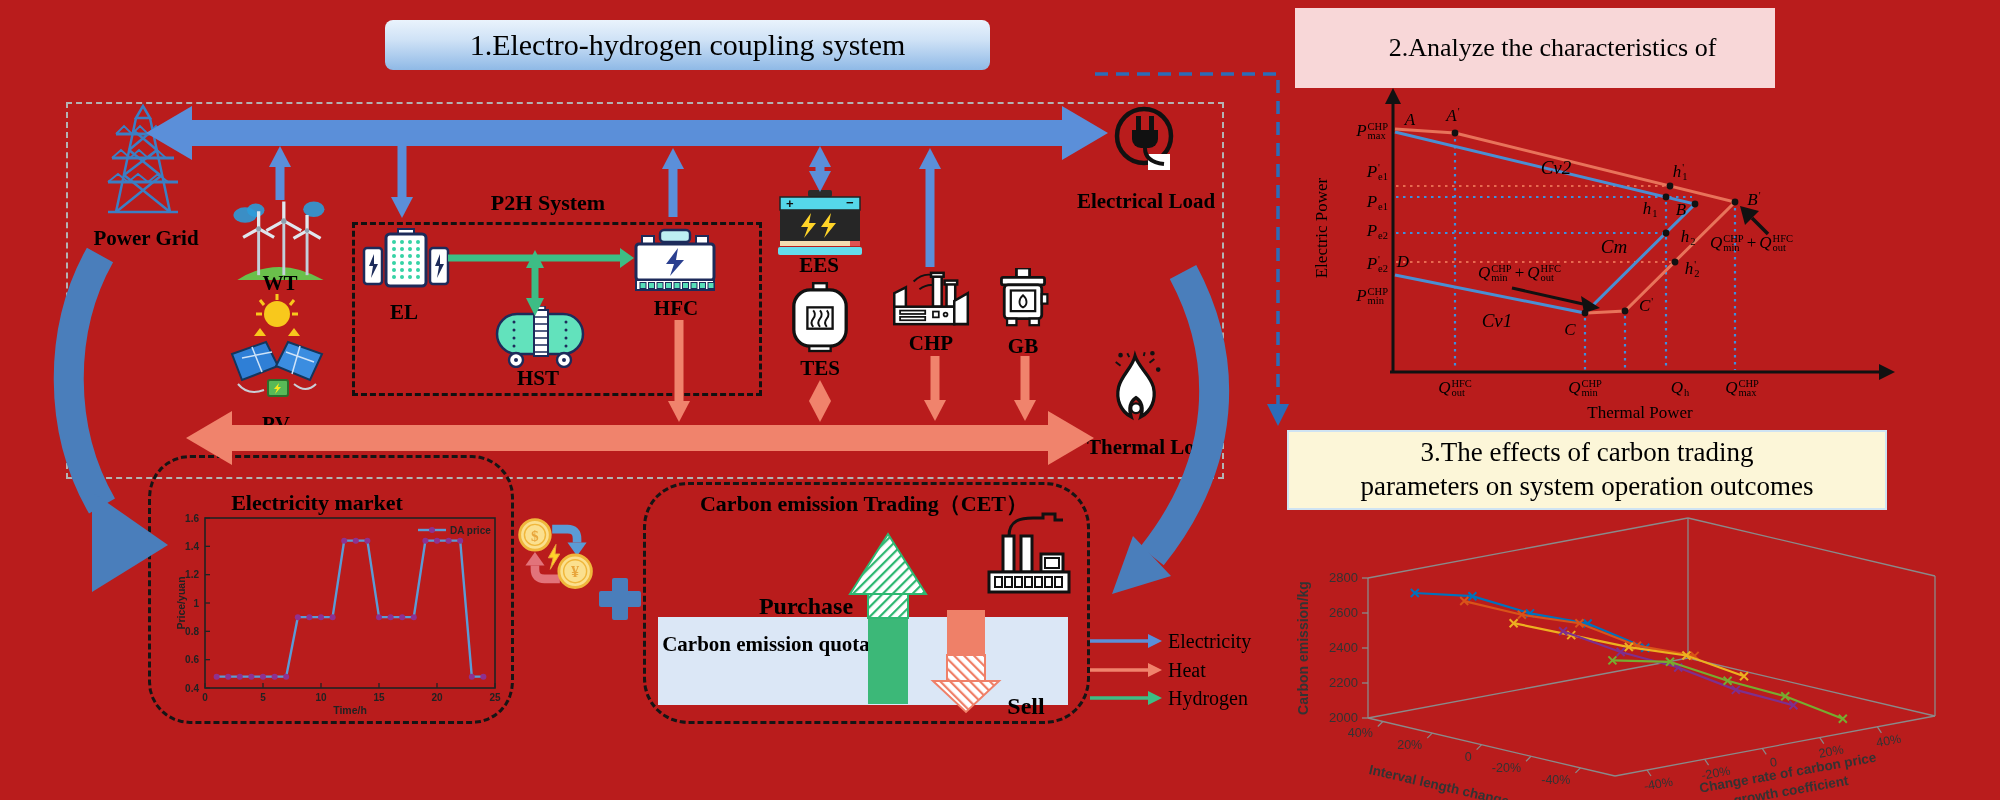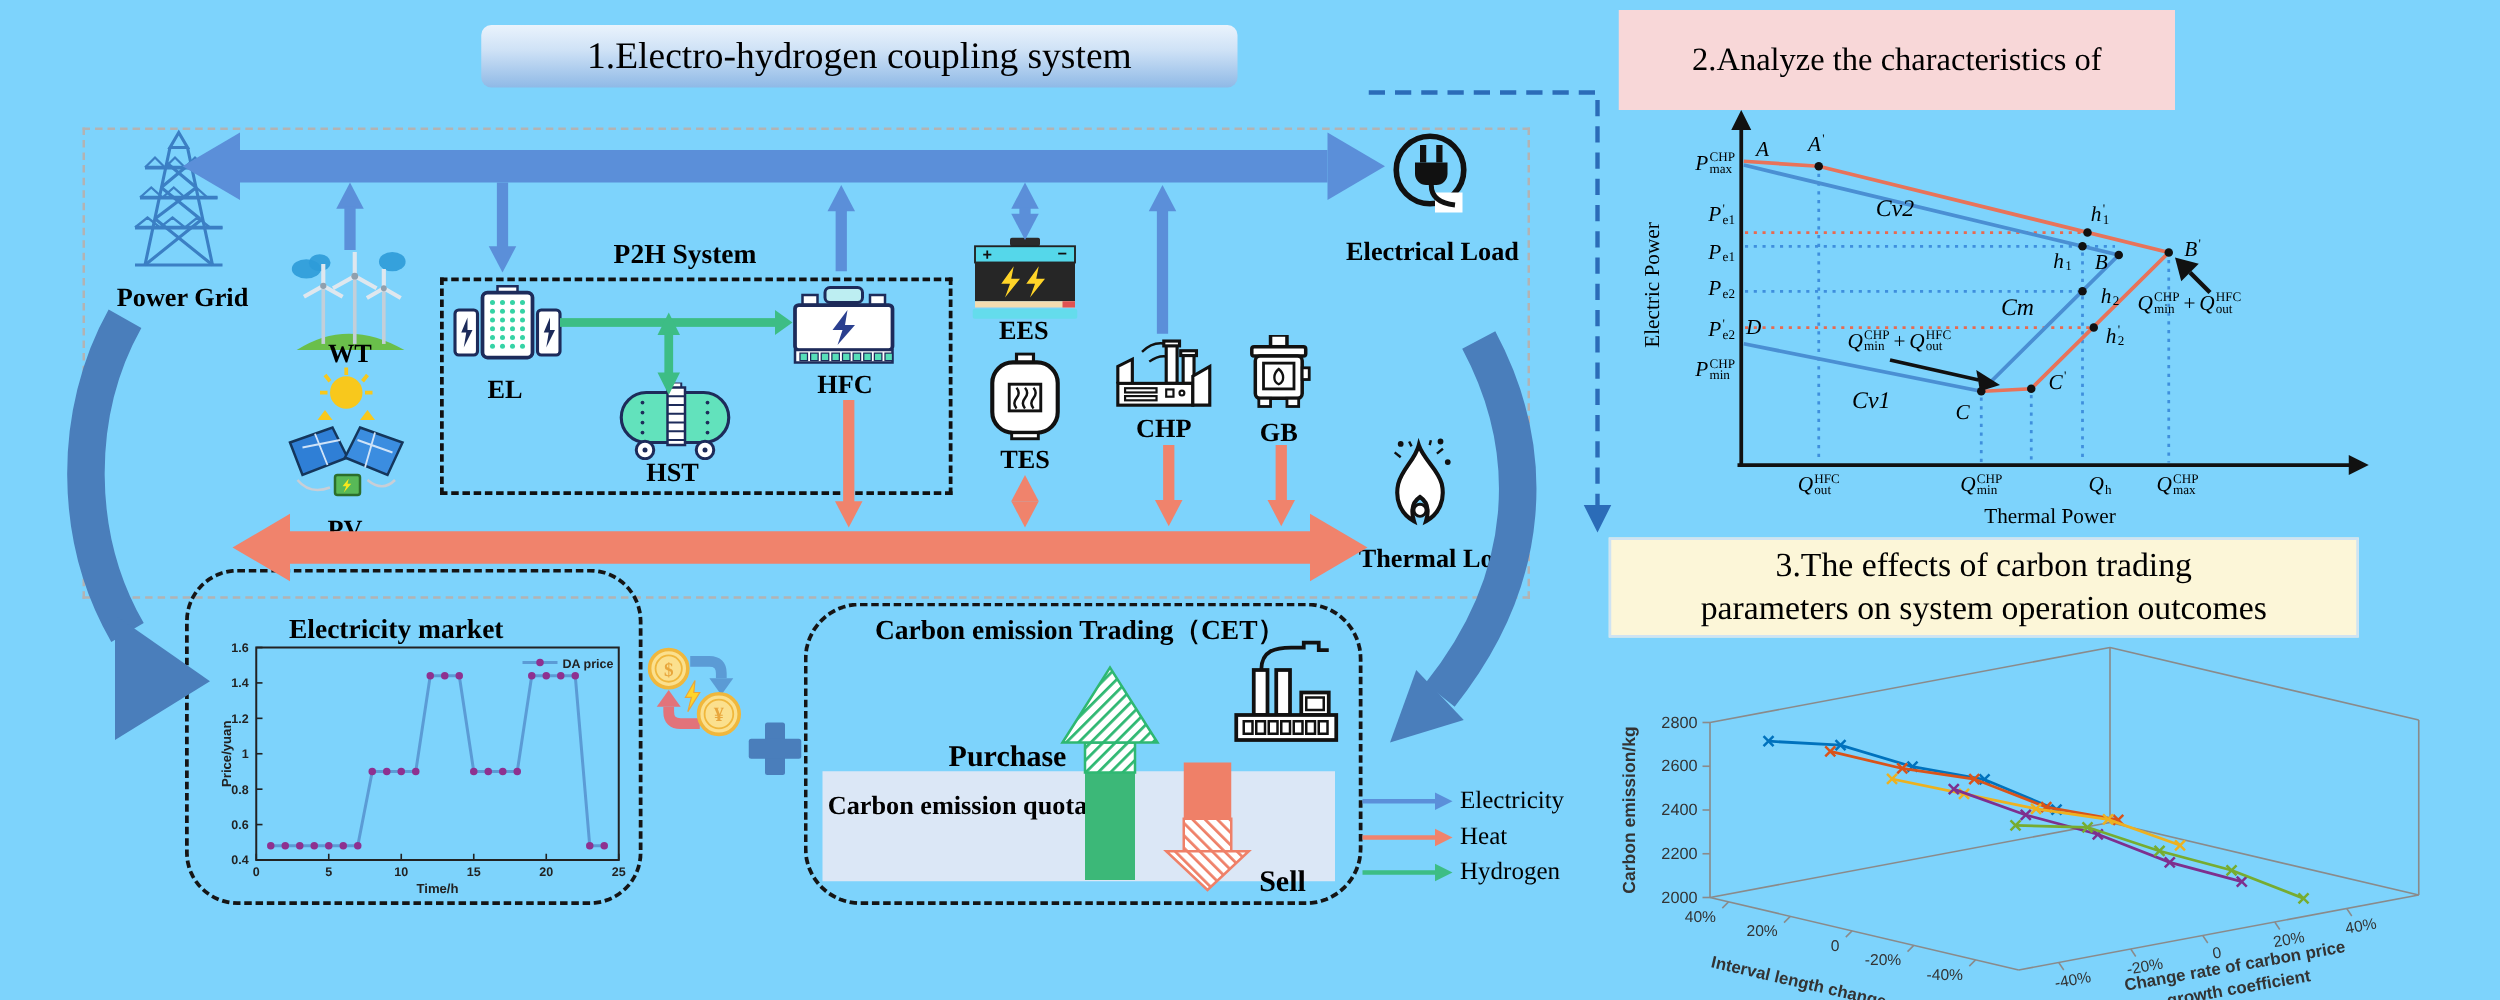--- a/index.html
+++ b/index.html
@@ -1,26 +1,26 @@
 <!DOCTYPE html>
 <html><head>
 <meta charset="utf-8">
 <style>
   html,body{margin:0;padding:0;background:#fff;}
   body{width:2000px;height:800px;overflow:hidden;font-family:"Liberation Serif","DejaVu Serif",serif;}
-  #stage{position:relative;width:2000px;height:800px;background:#7dd3fc;}
+  #stage{position:relative;width:2000px;height:800px;background:#b91c1c;}
   .abs{position:absolute;}
   
   .banner1{left:385px;top:20px;width:605px;height:50px;z-index:1;border-radius:8px;
     background:linear-gradient(180deg,#eaf3fc 0%,#cfe2f6 40%,#8fb9e6 100%);
     display:flex;align-items:center;justify-content:center;
     font-size:30px;color:#000;}
   .banner2{left:1295px;top:8px;width:445px;height:80px;z-index:1;background:#f8d7d8;
     display:flex;flex-direction:column;align-items:center;justify-content:center;
-    font-size:26px;line-height:1.3;color:#000;text-align:center;}
+    font-size:26px;line-height:1.3;color:#000;text-align:center;padding-left:35px;}
   .banner3{left:1287px;top:430px;width:600px;height:80px;z-index:1;background:#fcf6d8;border:2px solid #cfe3f2;box-sizing:border-box;
     display:flex;flex-direction:column;align-items:center;justify-content:center;
     font-size:27px;line-height:1.25;color:#000;text-align:center;}
   
   .sysbox{left:66px;top:102px;width:1154px;height:373px;border:2px dashed #b3b3b3;z-index:0;}
   .p2hbox{left:352px;top:222px;width:404px;height:168px;border:3px dashed #111;z-index:1;}
   .marketbox{left:148px;top:455px;width:360px;height:263px;border:3px dashed #151515;border-radius:42px;z-index:1;}
   .cetbox{left:643px;top:482px;width:441px;height:236px;border:3px dashed #151515;border-radius:45px;z-index:1;}
   .quota{left:658px;top:617px;width:410px;height:88px;background:#dbe7f6;z-index:1;}
   
@@ -552,21 +552,21 @@
     </div>
   <div class="mlabel mcenter" style="left:1692px;top:269px">
       <span class="mseg">
         <span class="mbase">h</span>
         <span class="mscripts">
           <span class="msup">'</span>
           <span class="msub">2</span>
         </span>
       </span>
     </div>
-  <div class="rlabel" style="left:1516px;top:168px">Cv2</div>
+  <div class="rlabel" style="left:1556px;top:168px">Cv2</div>
   <div class="rlabel" style="left:1497px;top:321px">Cv1</div>
   <div class="rlabel" style="left:1614px;top:247px">Cm</div>
   <div class="vlab" style="left:1322px;top:228px">Electric Power</div>
   <div class="hlab" style="left:1640px;top:413px">Thermal Power</div>
 
   <svg id="fg" width="2000" height="800">
     <defs>
       <pattern id="ghat" width="7" height="7" patternUnits="userSpaceOnUse" patternTransform="rotate(45)">
         <rect width="7" height="7" fill="#fff"></rect>
           <line x1="1" y1="0" x2="1" y2="7" stroke="#2eb872" stroke-width="2.4"></line>

